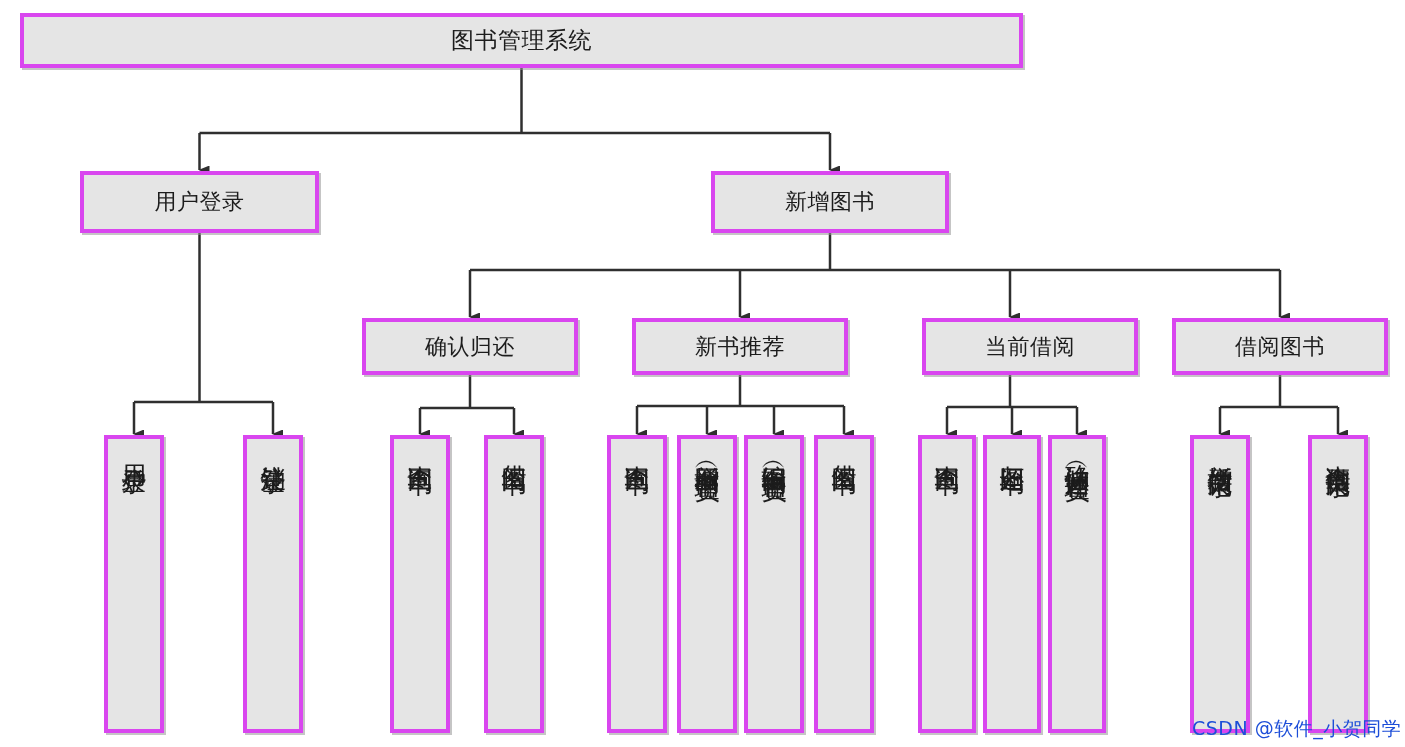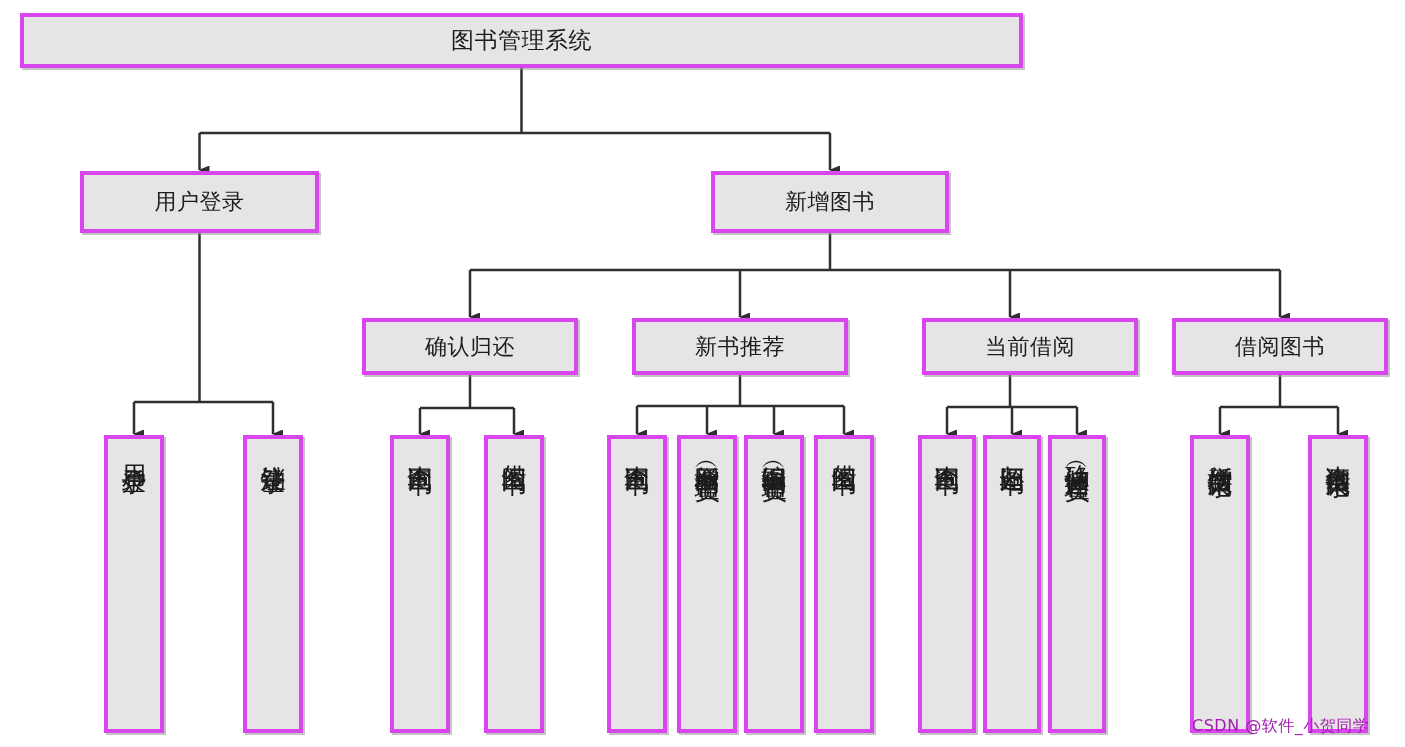--- a/index.html
+++ b/index.html
@@ -59,22 +59,22 @@
   .node.vert .lbl {
     writing-mode: vertical-rl;
     text-orientation: upright;
     font-size: 25px;
     line-height: 1.0;
     letter-spacing: 2px;
     white-space: nowrap;
   }
   .watermark {
     position: absolute;
-    font-size: 16px;
-    color: #a21caf;
+    font-size: 19px;
+    color: #1d4ed8;
     white-space: nowrap;
     letter-spacing: 0.5px;
     user-select: none;
   }
 </style>
 </head>
 <body>
 
 <div id="canvas">
 

